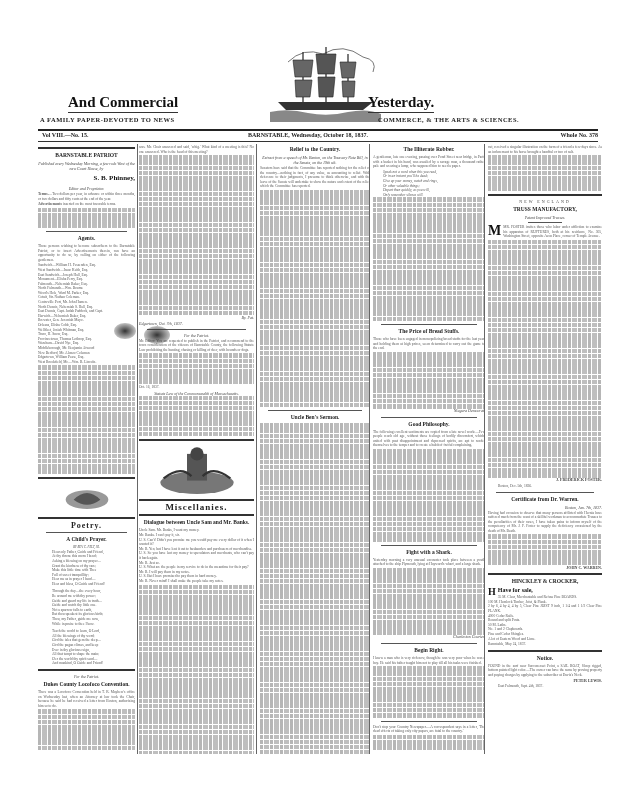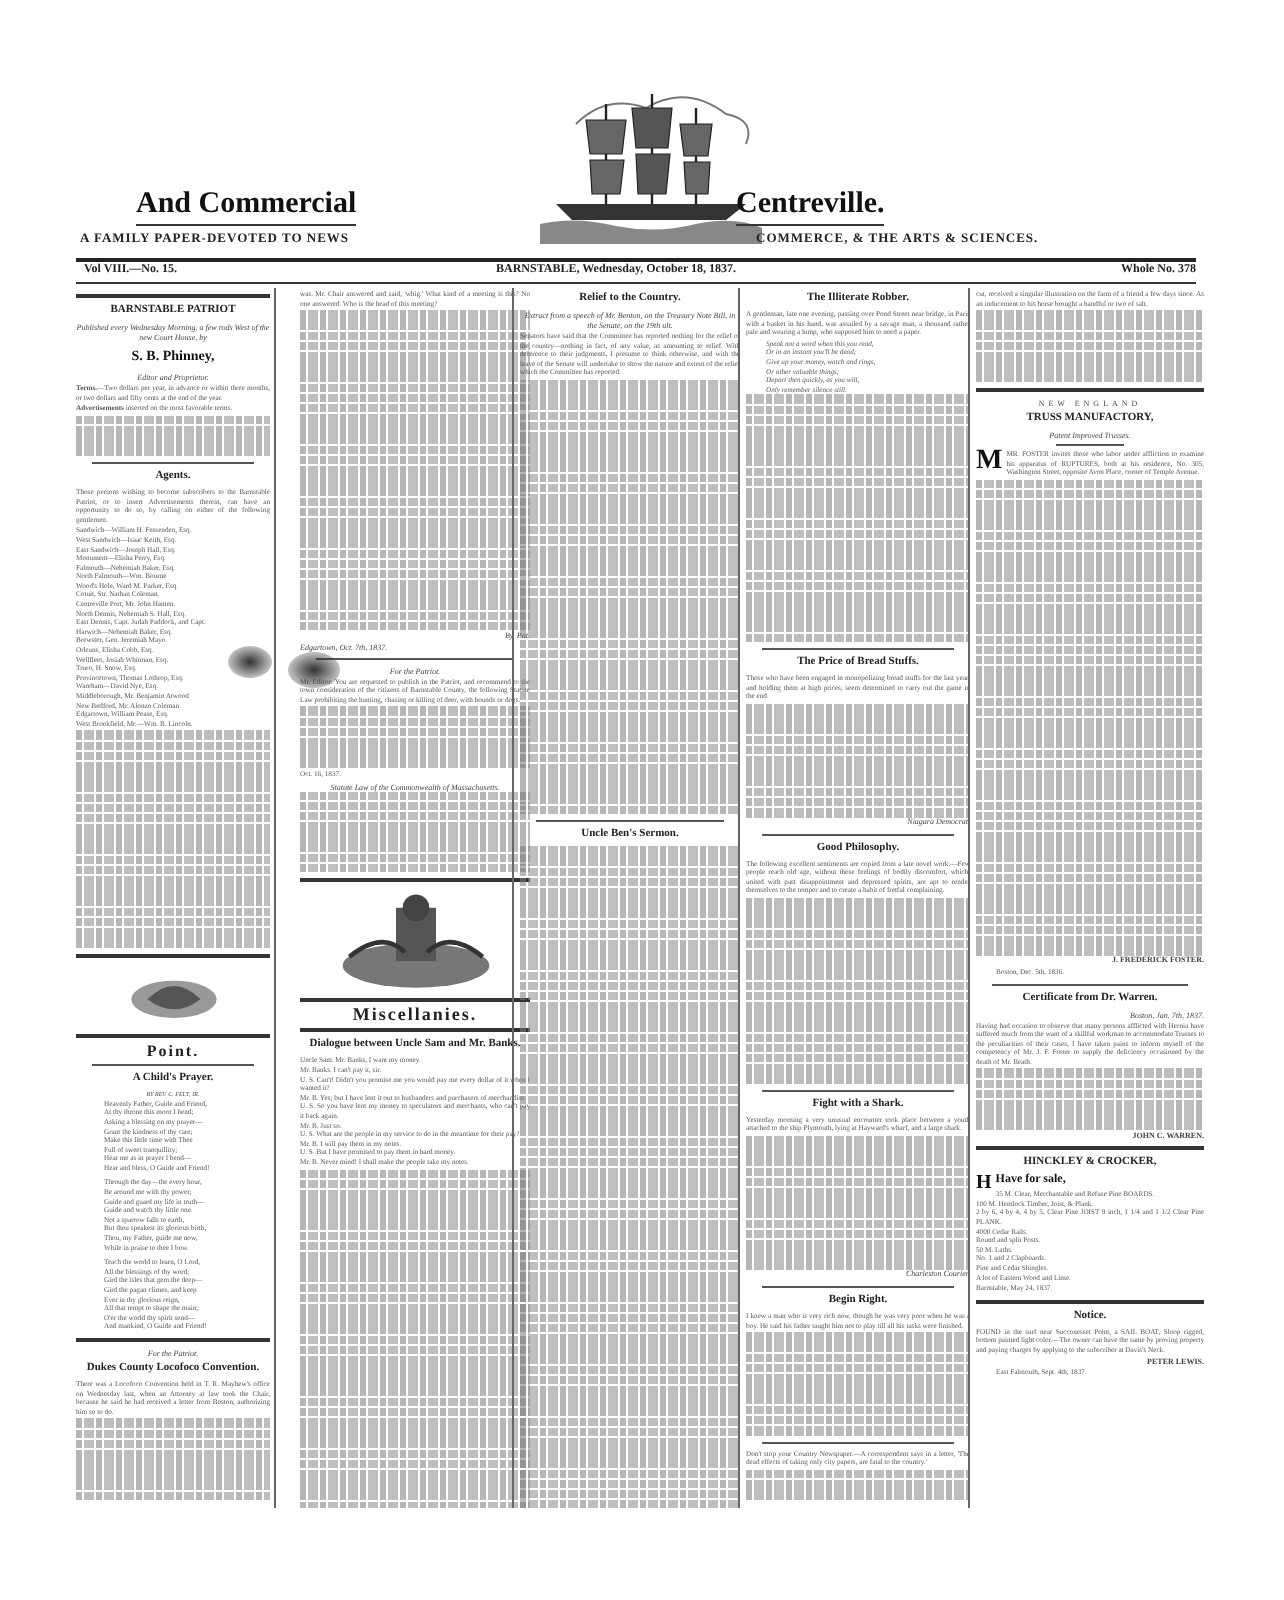--- a/index.html
+++ b/index.html
@@ -19,26 +19,26 @@
   .rule-top{position:absolute;left:0;top:91px;width:560px;border-top:2px solid #222;}
   .dateline{position:absolute;left:0;top:94px;width:560px;height:10px;font-size:6px;font-weight:bold;}
   .dateline .l{position:absolute;left:4px;}
   .dateline .c{position:absolute;left:210px;}
   .dateline .r{position:absolute;right:0;}
   .rule-bot{position:absolute;left:0;top:103px;width:560px;border-top:1px solid #333;}
   .cols{position:absolute;left:0;top:106px;width:560px;height:610px;}
   .col{position:absolute;top:0;height:610px;overflow:hidden;font-size:3.6px;line-height:4.6px;text-align:justify;color:#444;}
   .col + .col{border-left:1px solid #666;}
   .c1{left:0;width:97px;}
-  .c2{left:99px;width:115px;padding-left:12px;}
+  .c2{left:99px;width:115px;padding-left:1px;}
   .c3{left:218px;width:110px;padding-left:3px;}
   .c4{left:331px;width:112px;padding-left:3px;}
   .c5{left:446px;width:114px;padding-left:3px;}
   .hd{font-weight:bold;text-align:center;color:#222;font-size:5.5px;line-height:7px;margin:2px 0;}
-  .hd-big{font-weight:bold;text-align:center;color:#111;font-size:7px;line-height:9px;margin:3px 0;}
+  .hd-big{font-weight:bold;text-align:right;color:#111;font-size:7px;line-height:9px;margin:3px 0;}
   .it{font-style:italic;text-align:center;font-size:4px;line-height:5px;}
   .sep{border-top:1px solid #555;margin:3px 8px;}
   .sep2{border-top:2px solid #333;margin:3px 0;}
   .txt{color:#555;}
   .fill{display:block;height:4.6px;background:repeating-linear-gradient(90deg,#7a7a7a 0 3px,transparent 3px 4px,#8a8a8a 4px 9px,transparent 9px 10px);opacity:.55;margin:0 0 .6px 0;}
   .block{margin:1px 0;}
   .orn{display:block;margin:4px auto;width:70px;height:45px;}
   .smudge{position:absolute;border-radius:50%;background:radial-gradient(#333,rgba(60,60,60,0));}
   .sig{text-align:right;font-style:italic;font-size:4px;}
   .big-initial{float:left;font-size:14px;line-height:12px;font-weight:bold;margin-right:2px;color:#111;}
@@ -54,21 +54,21 @@
       <line x1="35" y1="10" x2="35" y2="60" stroke="#222" stroke-width="1.2"></line>
       <line x1="58" y1="5" x2="58" y2="60" stroke="#222" stroke-width="1.2"></line>
       <line x1="80" y1="12" x2="80" y2="60" stroke="#222" stroke-width="1.2"></line>
       <path d="M25 18 L45 18 L43 35 L27 35 Z M27 38 L44 38 L42 55 L28 55 Z" fill="#666" stroke="#222" stroke-width=".6"></path>
       <path d="M48 12 L68 12 L66 32 L50 32 Z M50 35 L67 35 L65 55 L51 55 Z" fill="#555" stroke="#222" stroke-width=".6"></path>
       <path d="M72 20 L88 20 L86 36 L74 36 Z M74 39 L87 39 L86 55 L75 55 Z" fill="#666" stroke="#222" stroke-width=".6"></path>
       <path d="M10 60 L105 60 L95 68 L18 68 Z" fill="#333"></path>
       <path d="M2 70 Q20 66 40 71 Q60 75 80 70 Q100 66 113 72 L113 80 L2 80 Z" fill="#888"></path>
     </svg>
     <div class="sub-left">And Commercial</div>
-    <div class="sub-right">Centreville.</div>
+    <div class="sub-right">Yesterday.</div>
     <div class="tag-left">A FAMILY PAPER-DEVOTED TO NEWS</div>
     <div class="tag-right">COMMERCE, &amp; THE ARTS &amp; SCIENCES.</div>
   </div>
 
   <div class="rule-top"></div>
   <div class="dateline">
     <span class="l">Vol VIII.—No. 15.</span>
     <span class="c">BARNSTABLE, Wednesday, October 18, 1837.</span>
     <span class="r">Whole No. 378</span>
   </div>
@@ -135,21 +135,21 @@
         <span class="fill"></span>
         <span class="fill"></span>
         <span class="fill"></span>
         <span class="fill"></span>
       <div class="sep2"></div>
       <svg class="orn" viewBox="0 0 70 45" style="height:30px">
         <ellipse cx="35" cy="25" rx="32" ry="14" fill="#999"></ellipse>
         <path d="M15 25 Q35 5 55 25 Q35 40 15 25Z" fill="#555"></path>
       </svg>
       <div class="sep2"></div>
-      <div class="hd" style="font-size:8px;letter-spacing:1px">Point.</div>
+      <div class="hd" style="font-size:8px;letter-spacing:1px">Poetry.</div>
       <div class="sep"></div>
       <div class="hd">A Child's Prayer.</div>
       <div class="it" style="font-size:3px">BY REV. C. FELT, JR.</div>
       <div class="poem txt" style="text-align:left;padding-left:14px">
         <div>Heavenly Father, Guide and Friend,</div>
         <div>At thy throne this morn I bend;</div>
         <div>Asking a blessing on my prayer—</div>
         <div>Grant the kindness of thy care;</div>
         <div>Make this little time with Thee</div>
         <div>Full of sweet tranquillity;</div>

